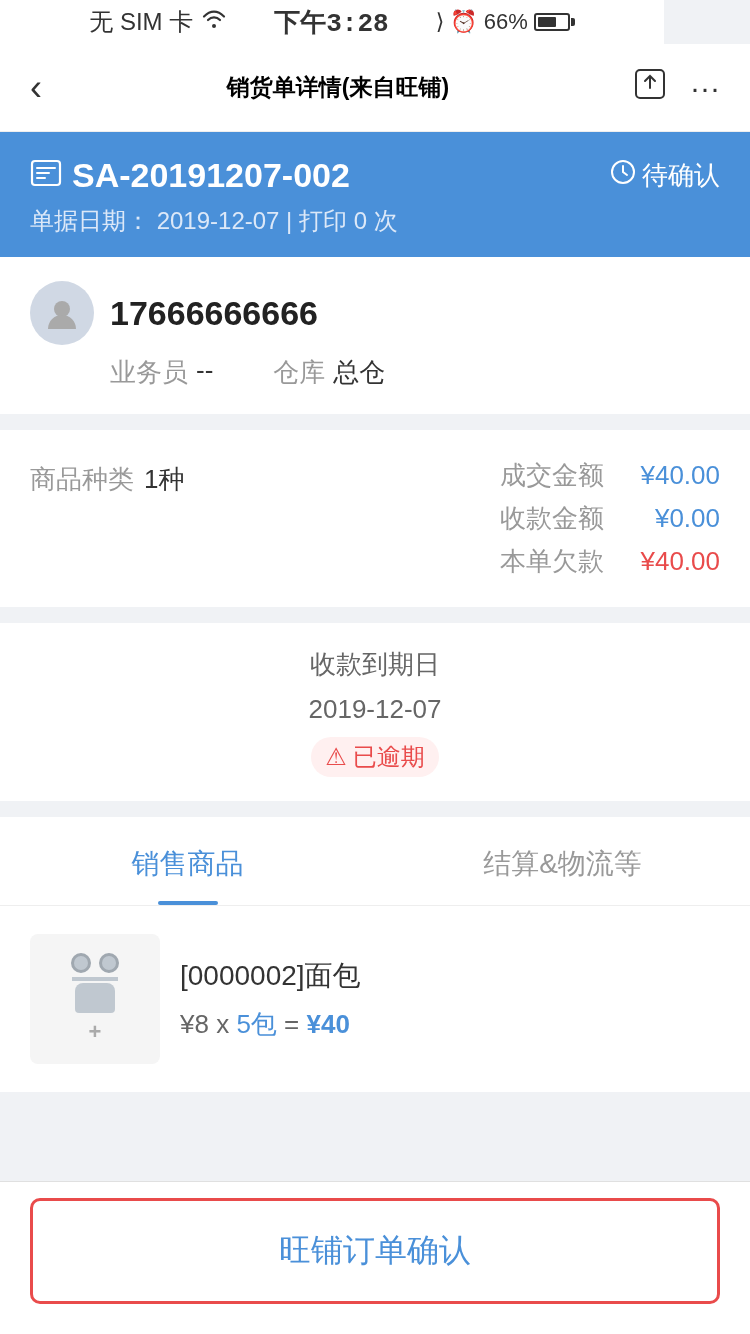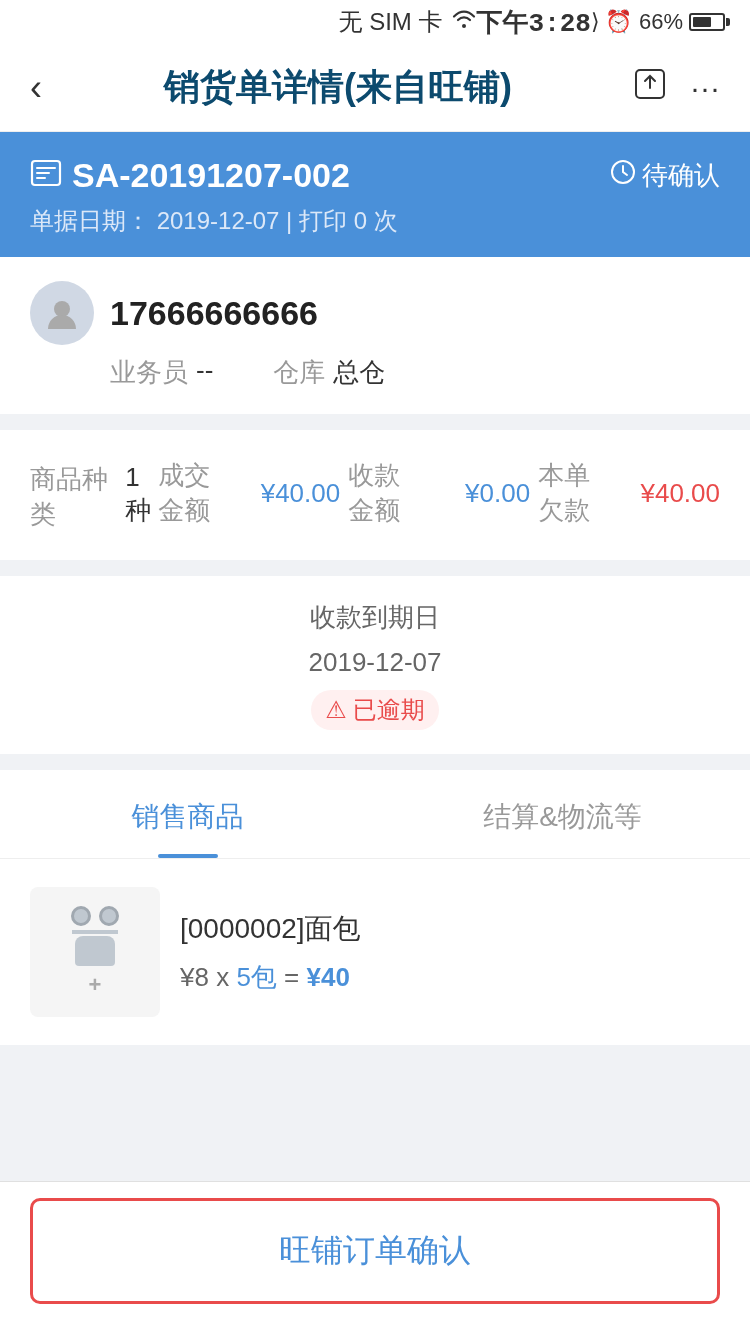--- a/index.html
+++ b/index.html
@@ -9,29 +9,30 @@
       min-height: 1334px;
       background: #f0f2f5;
       font-family: -apple-system, "PingFang SC", "Helvetica Neue", sans-serif;
       font-size: 28px;
       color: #333;
       position: relative;
     }
 
     
     .status-bar {
-      width: 750px;
+      width: 664px;
       height: 44px;
       background: #fff;
       display: flex;
       align-items: center;
-      justify-content: flex-end;
+      justify-content: center;
       padding: 0 20px;
       font-size: 24px;
       font-weight: 500;
+      gap: 47px;
     }
     .status-bar-left {
       display: flex;
       align-items: center;
       gap: 8px;
     }
     .status-bar-center {
       font-size: 26px;
       font-weight: 600;
       font-family: Liberation Mono, monospace;
@@ -53,23 +54,23 @@
       justify-content: space-between;
       padding: 0 30px;
       border-bottom: 1px solid #eee;
     }
     .nav-back {
       font-size: 36px;
       color: #333;
       cursor: pointer;
     }
     .nav-title {
-      font-size: 36px;
+      font-size: 23px;
       font-weight: 600;
-      color: #0c4a6e;
+      color: #000000;
     }
     .nav-actions {
       display: flex;
       align-items: center;
       gap: 24px;
     }
     .nav-action-icon {
       font-size: 30px;
       color: #333;
       cursor: pointer;
@@ -171,21 +172,21 @@
       display: flex;
       gap: 10px;
       font-size: 26px;
       color: #666;
       padding-top: 4px;
     }
     .product-kind-label { color: #999; }
     .product-kind-value { color: #333; }
     .amounts {
       display: flex;
-      flex-direction: row;
+      flex-direction: column;
       align-items: flex-end;
       gap: 8px;
     }
     .amount-row {
       display: flex;
       align-items: center;
       gap: 16px;
       font-size: 26px;
     }
     .amount-label { color: #999; }

